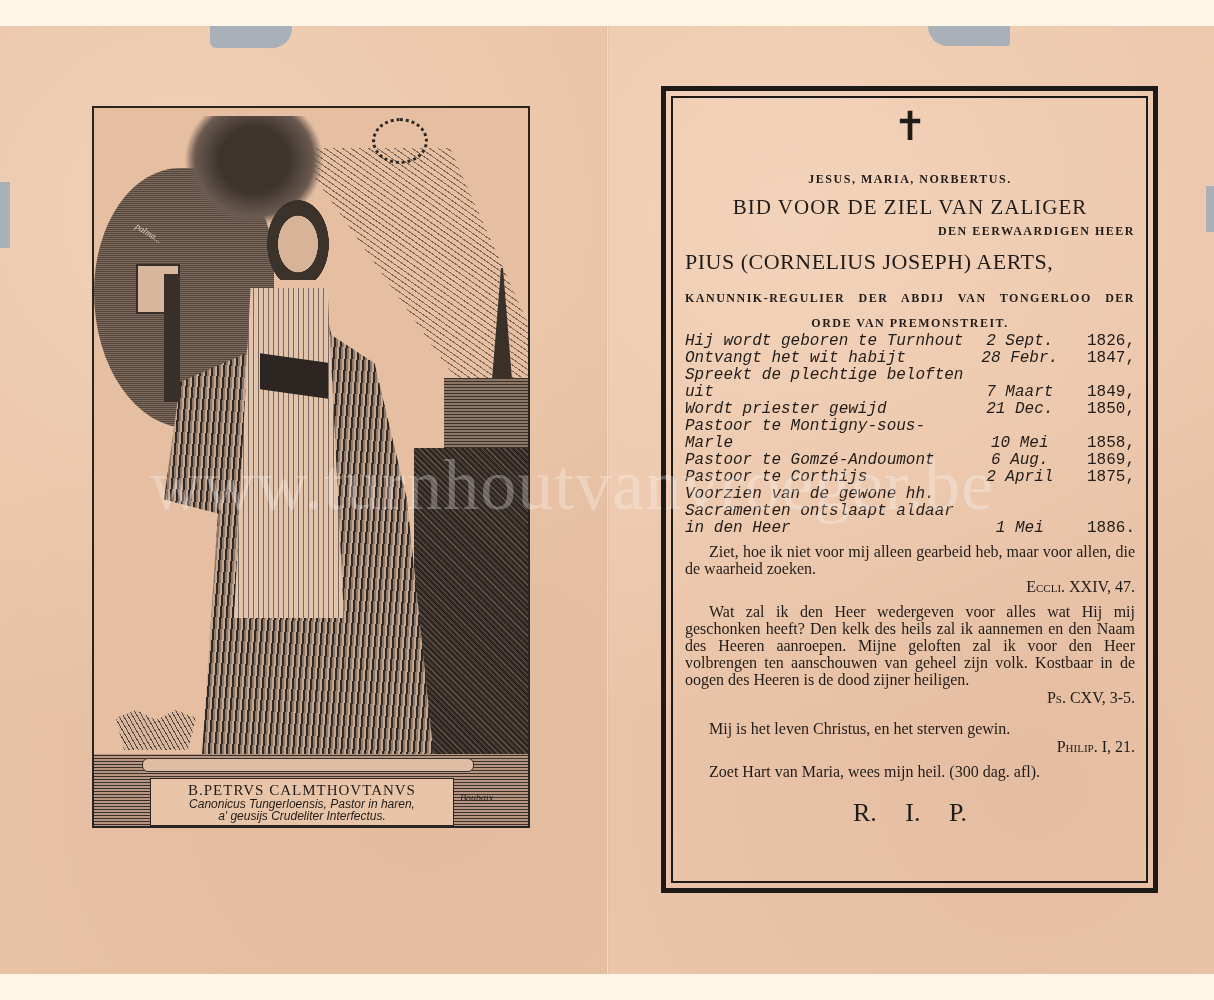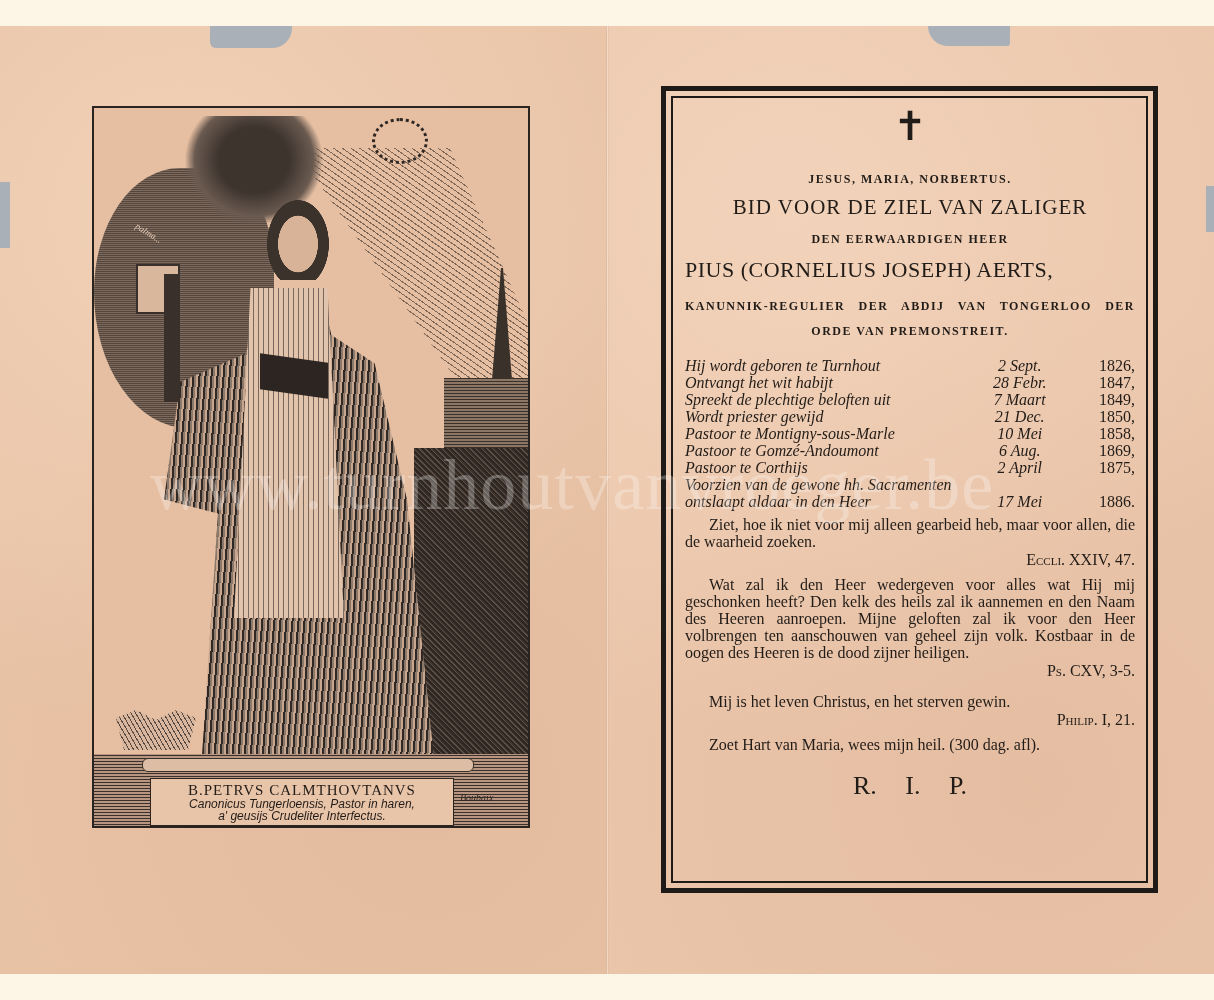--- a/index.html
+++ b/index.html
@@ -34,25 +34,25 @@
   .cap2,.cap3{font-family:Liberation Sans, sans-serif;font-style:italic;font-size:12px;line-height:12px;}
   .sig{position:absolute;left:366px;top:684px;font-family:"Liberation Serif",serif;font-style:italic;font-size:10px;color:#2b2420;}
   .scroll-text{position:absolute;left:40px;top:120px;font-family:"Liberation Serif",serif;font-style:italic;font-size:9px;color:#e8cdb8;transform:rotate(32deg);}
   .frame-outer{position:absolute;left:661px;top:86px;width:497px;height:807px;border:5px solid #1e1a17;box-sizing:border-box;}
   .frame-inner{position:absolute;left:671px;top:96px;width:477px;height:787px;border:2px solid #1e1a17;box-sizing:border-box;}
   .content{position:absolute;left:685px;top:100px;width:450px;color:#221c18;font-family:"Liberation Serif",serif;}
   .cross{text-align:center;font-size:40px;line-height:40px;margin-top:6px;font-family:"DejaVu Serif",serif;}
   .sc{text-align:center;font-variant:small-caps;letter-spacing:1.5px;font-weight:bold;font-size:12px;}
   .l1{margin-top:26px;}
   .l2{text-align:center;font-size:21px;letter-spacing:1px;margin-top:8px;}
-  .l3{margin-top:12px;}
+  .l3{margin-top:4px;text-align:right;}
   .l4{font-size:22px;margin-top:10px;letter-spacing:.5px;}
   .l5{margin-top:16px;text-align:justify;text-align-last:justify;}
   .l6{margin-top:10px;}
-  table.events{width:100%;border-collapse:collapse;margin-top:18px;font-style:italic;font-size:16px;line-height:17px;}
+  table.events{width:100%;border-collapse:collapse;margin-top:2px;font-style:italic;font-size:16px;line-height:17px;font-family:Liberation Mono, monospace;}
   table.events td{padding:0;vertical-align:bottom;}
   td.d{text-align:center;width:90px;}
   td.y{text-align:right;width:60px;font-style:normal;}
   .para{font-size:16px;line-height:17px;text-align:justify;text-indent:24px;}
   .ref{text-align:right;font-size:16px;line-height:20px;font-variant:small-caps;}
   .p1{margin-top:6px;}
   .p2{margin-top:6px;}
   .p3{margin-top:12px;}
   .p4{margin-top:6px;}
   .rip{text-align:center;font-size:26px;word-spacing:22px;margin-top:18px;}
@@ -141,21 +141,21 @@
           <td class="d">6 Aug.</td>
           <td class="y">1869,</td>
         </tr>
       <tr>
           <td>Pastoor te Corthijs</td>
           <td class="d">2 April</td>
           <td class="y">1875,</td>
         </tr>
       <tr>
           <td style="width:260px;">Voorzien van de gewone hh. Sacramenten ontslaapt aldaar in den Heer</td>
-          <td class="d">17 Mei</td>
+          <td class="d">1 Mei</td>
           <td class="y">1886.</td>
         </tr>
     </tbody>
   </table>
 
   <div class="para p1">Ziet, hoe ik niet voor mij alleen gearbeid heb, maar voor allen, die de waarheid zoeken.</div>
   <div class="ref">Eccli. XXIV, 47.</div>
   <div class="para p2">Wat zal ik den Heer wedergeven voor alles wat Hij mij geschonken heeft? Den kelk des heils zal ik aannemen en den Naam des Heeren aanroepen. Mijne geloften zal ik voor den Heer volbrengen ten aanschouwen van geheel zijn volk. Kostbaar in de oogen des Heeren is de dood zijner heiligen.</div>
   <div class="ref">Ps. CXV, 3-5.</div>
   <div class="para p3">Mij is het leven Christus, en het sterven gewin.</div>

